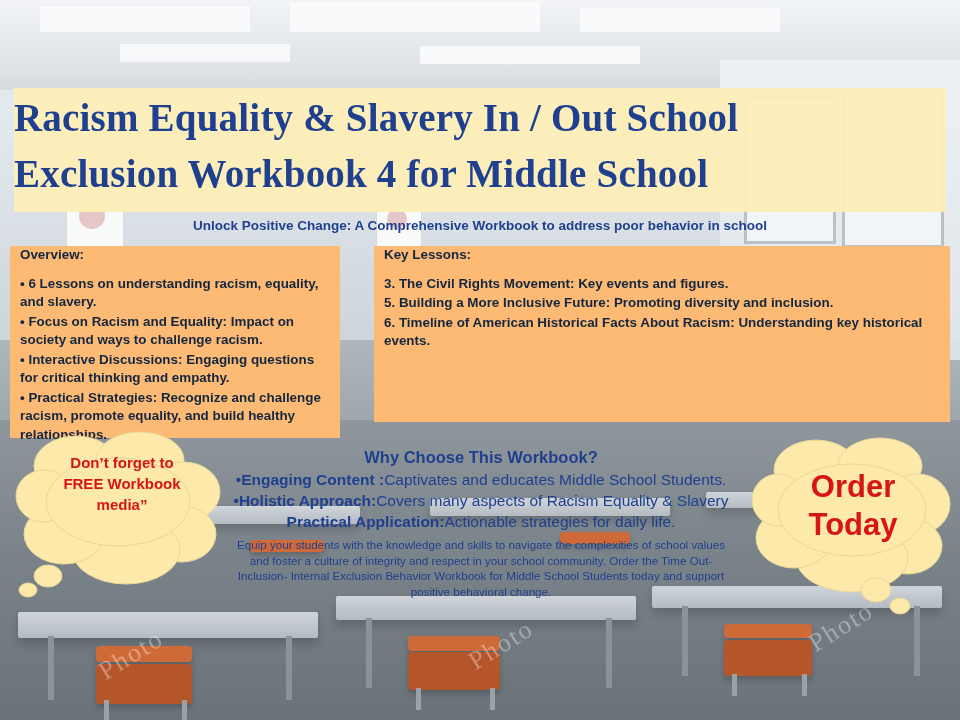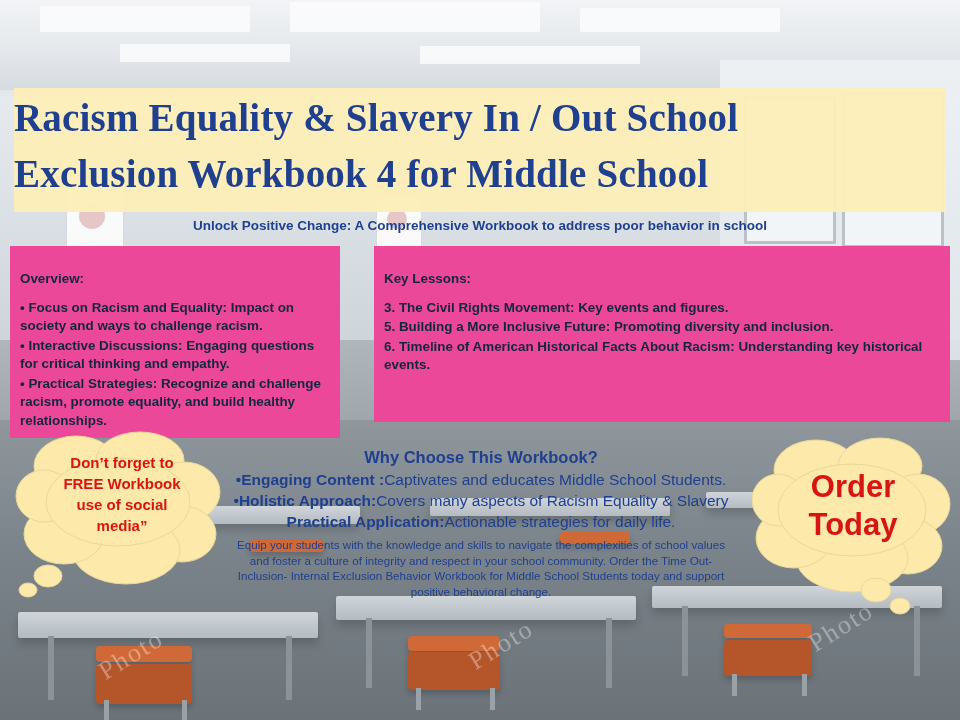--- a/index.html
+++ b/index.html
@@ -138,26 +138,26 @@
     width: 960px;
     text-align: center;
     color: #1f3f8f;
     font-weight: bold;
     font-size: 13.5px;
   }
 
   
   .box {
     position: absolute;
-    background: #ec4899;
+    background: #fdba74;
     color: #13263f;
     font-size: 13.4px;
     line-height: 18.5px;
     font-weight: bold;
-    padding: 24px 10px;
+    padding: 0 10px;
     box-sizing: border-box;
   }
   .box-overview {
     left: 10px;
     top: 246px;
     width: 330px;
     height: 192px;
   }
   .box-key {
     left: 374px;
@@ -289,20 +289,21 @@
   <div class="title-band"></div>
   <div class="title-text">
     <span>Racism Equality &amp; Slavery In / Out School</span>
     <span class="line2">Exclusion Workbook 4 for Middle School</span>
   </div>
 
   <div class="subtitle">Unlock Positive Change: A Comprehensive Workbook to address poor behavior in school</div>
 
   <div class="box box-overview">
     <p class="head">Overview:</p>
+    <p class="item">• 6 Lessons on understanding racism, equality, and slavery.</p>
     <p class="item">• Focus on Racism and Equality: Impact on society and ways to challenge racism.</p>
     <p class="item">• Interactive Discussions: Engaging questions for critical thinking and empathy.</p>
     <p class="item">• Practical Strategies: Recognize and challenge racism, promote equality, and build healthy relationships.</p>
   </div>
 
   <div class="box box-key">
     <p class="head">Key Lessons:</p>
     <p class="item">3. The Civil Rights Movement: Key events and figures.</p>
     <p class="item">5. Building a More Inclusive Future: Promoting diversity and inclusion.</p>
     <p class="item">6. Timeline of American Historical Facts About Racism: Understanding key historical events.</p>
@@ -331,21 +332,20 @@
         <ellipse cx="50" cy="104" rx="40" ry="30"></ellipse>
         <ellipse cx="30" cy="66" rx="28" ry="26"></ellipse>
         <ellipse cx="104" cy="72" rx="72" ry="44"></ellipse>
         <ellipse cx="34" cy="146" rx="14" ry="11"></ellipse>
         <ellipse cx="14" cy="160" rx="9" ry="7"></ellipse>
       </g>
     </svg>
     <div class="cloud-text">
       <div>Don’t forget to</div>
       <div>FREE Workbook</div>
-      <div>use  of social</div>
       <div>media”</div>
     </div>
   </div>
 
   <div class="cloud cloud-right">
     <svg width="200" height="188" viewBox="0 0 200 188">
       <g fill="#fde9a9" stroke="#e8d89a" stroke-width="1">
         <ellipse cx="64" cy="40" rx="42" ry="30"></ellipse>
         <ellipse cx="128" cy="36" rx="42" ry="28"></ellipse>
         <ellipse cx="166" cy="74" rx="32" ry="30"></ellipse>

